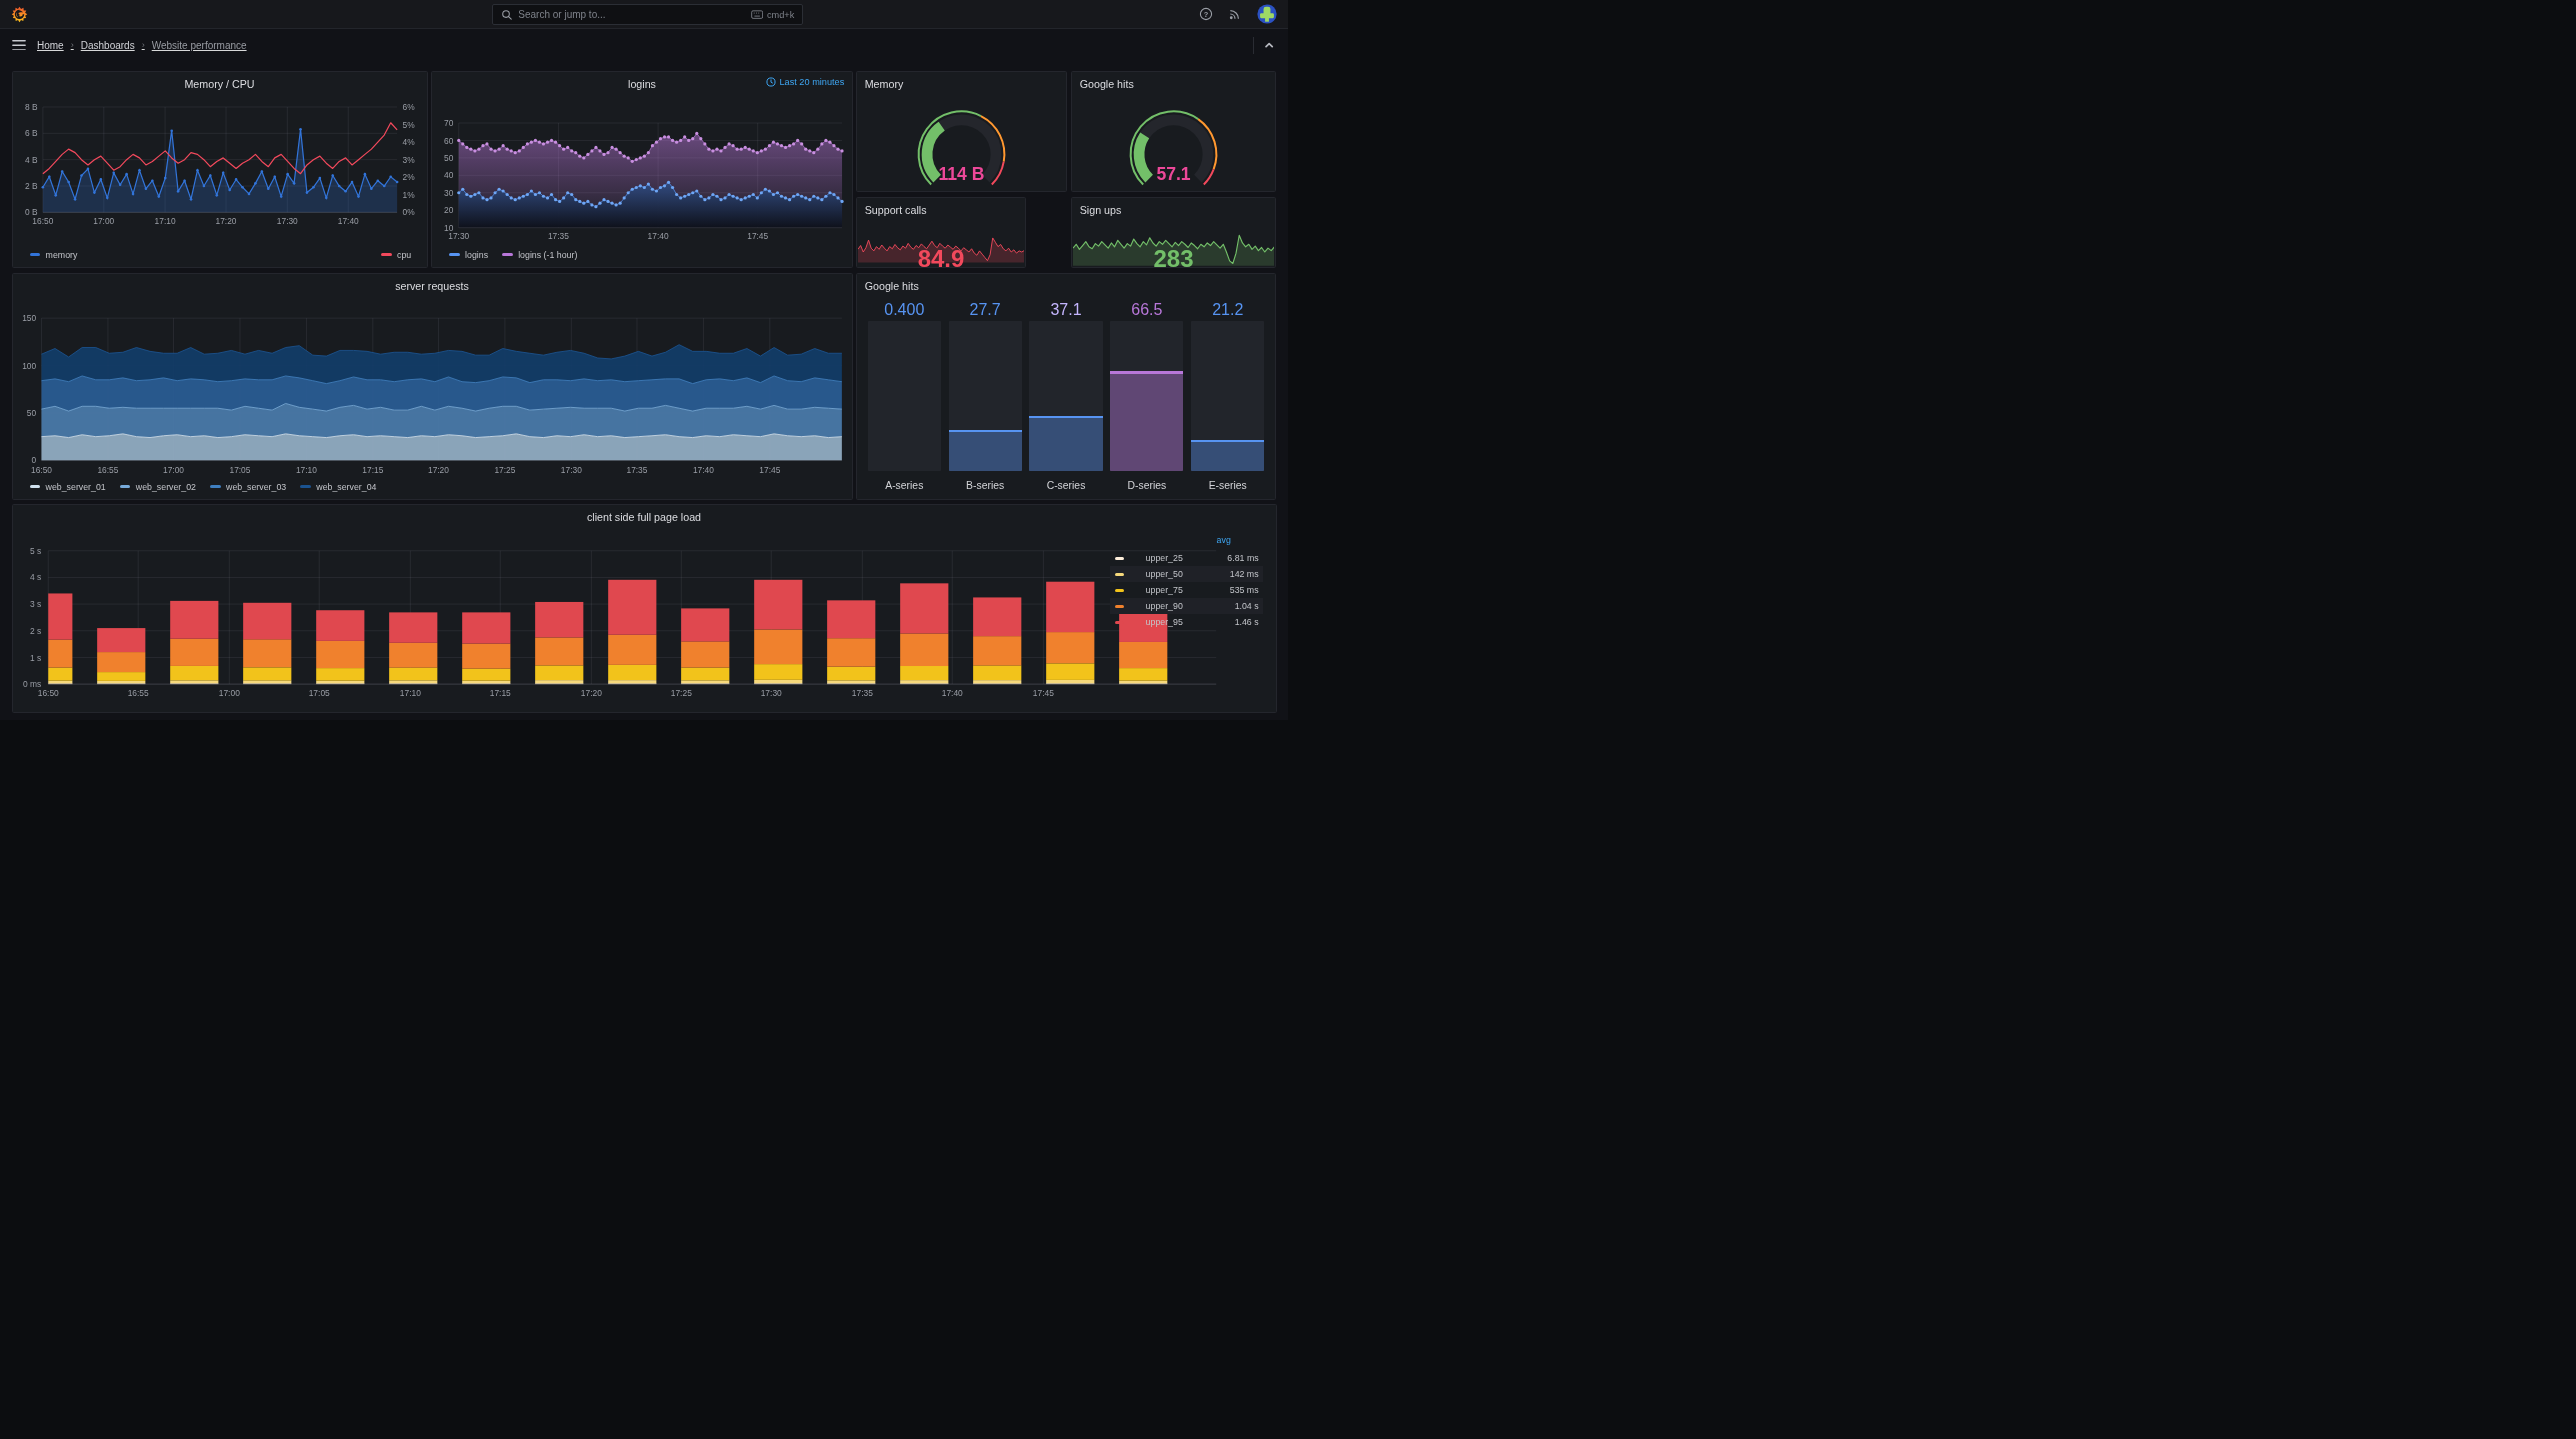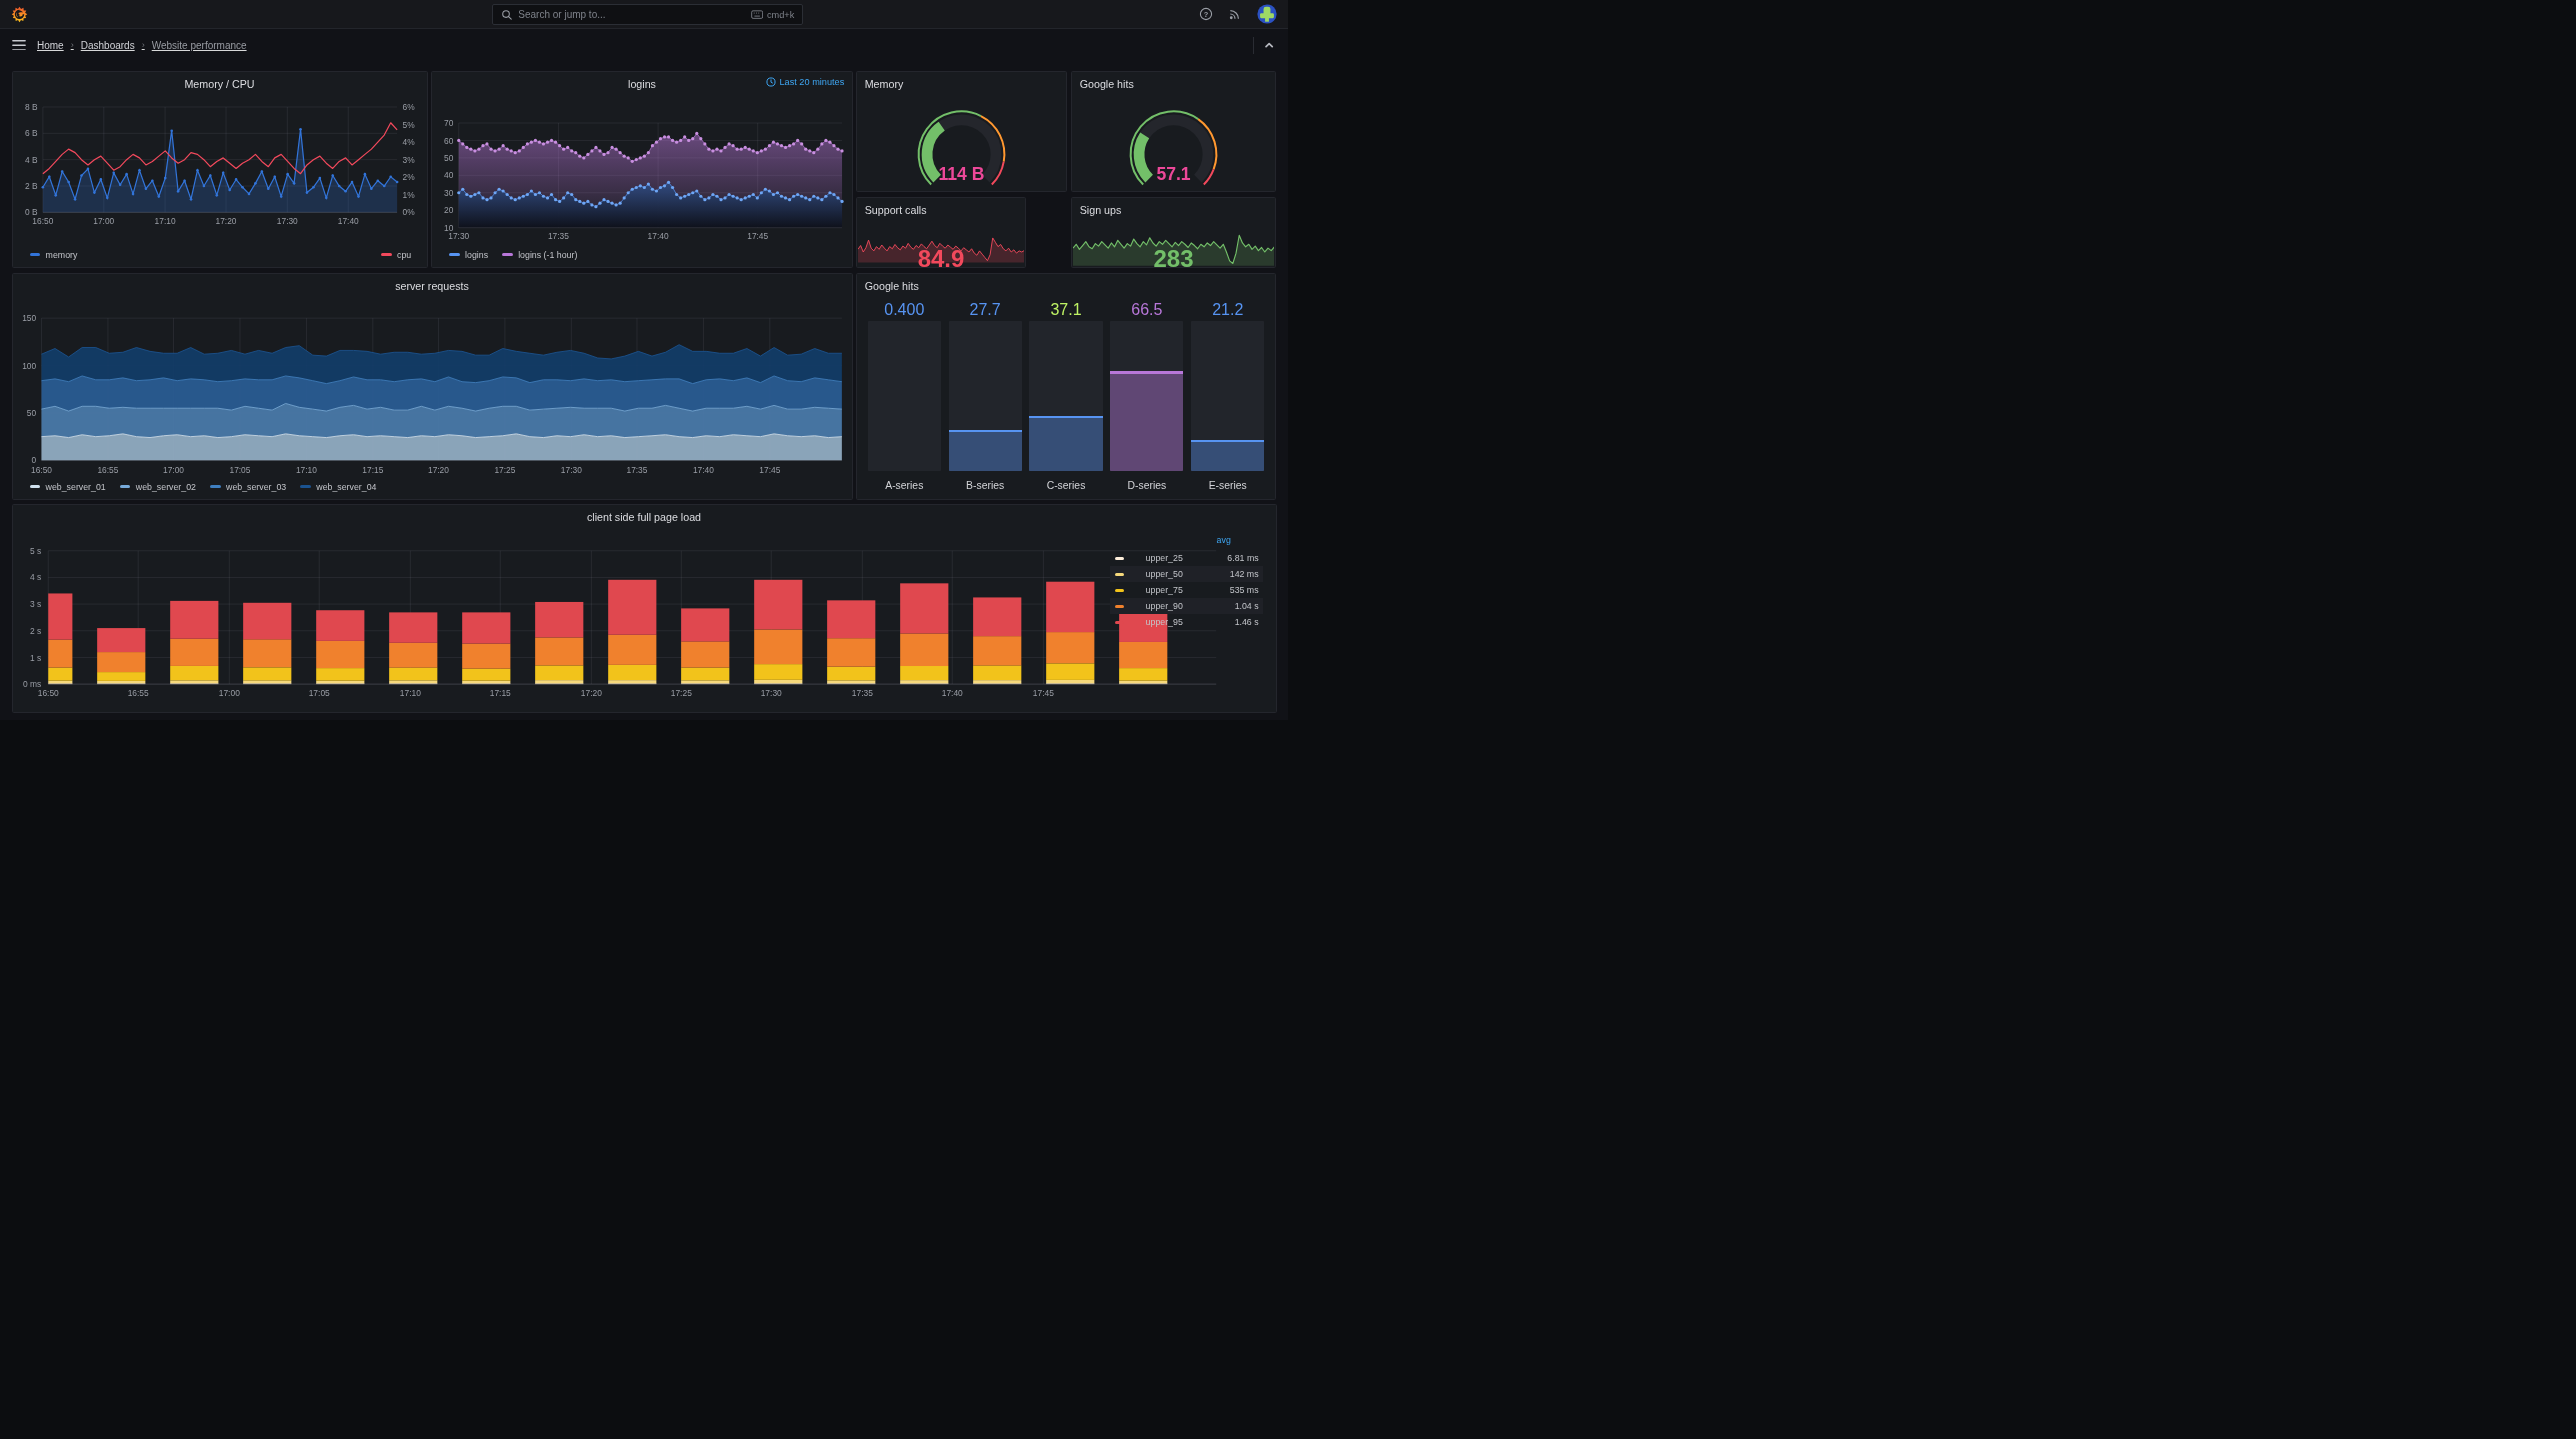--- a/index.html
+++ b/index.html
@@ -671,21 +671,21 @@
         <div class="bg-col">
           <div class="bg-val" style="color: rgb(87, 148, 242);">27.7</div>
           <div class="bg-track">
             <div class="bg-fill" style="height: 27.7%; background: rgba(87, 148, 242, 0.38);">
               <div class="bg-cap" style="background: rgb(87, 148, 242);"></div>
             </div>
           </div>
           <div class="bg-label">B-series</div>
         </div>
         <div class="bg-col">
-          <div class="bg-val" style="color: #bef264;">37.1</div>
+          <div class="bg-val" style="color: #c4b5fd;">37.1</div>
           <div class="bg-track">
             <div class="bg-fill" style="height: 37.1%; background: rgba(87, 148, 242, 0.38);">
               <div class="bg-cap" style="background: rgb(87, 148, 242);"></div>
             </div>
           </div>
           <div class="bg-label">C-series</div>
         </div>
         <div class="bg-col">
           <div class="bg-val" style="color: rgb(184, 119, 217);">66.5</div>
           <div class="bg-track">

